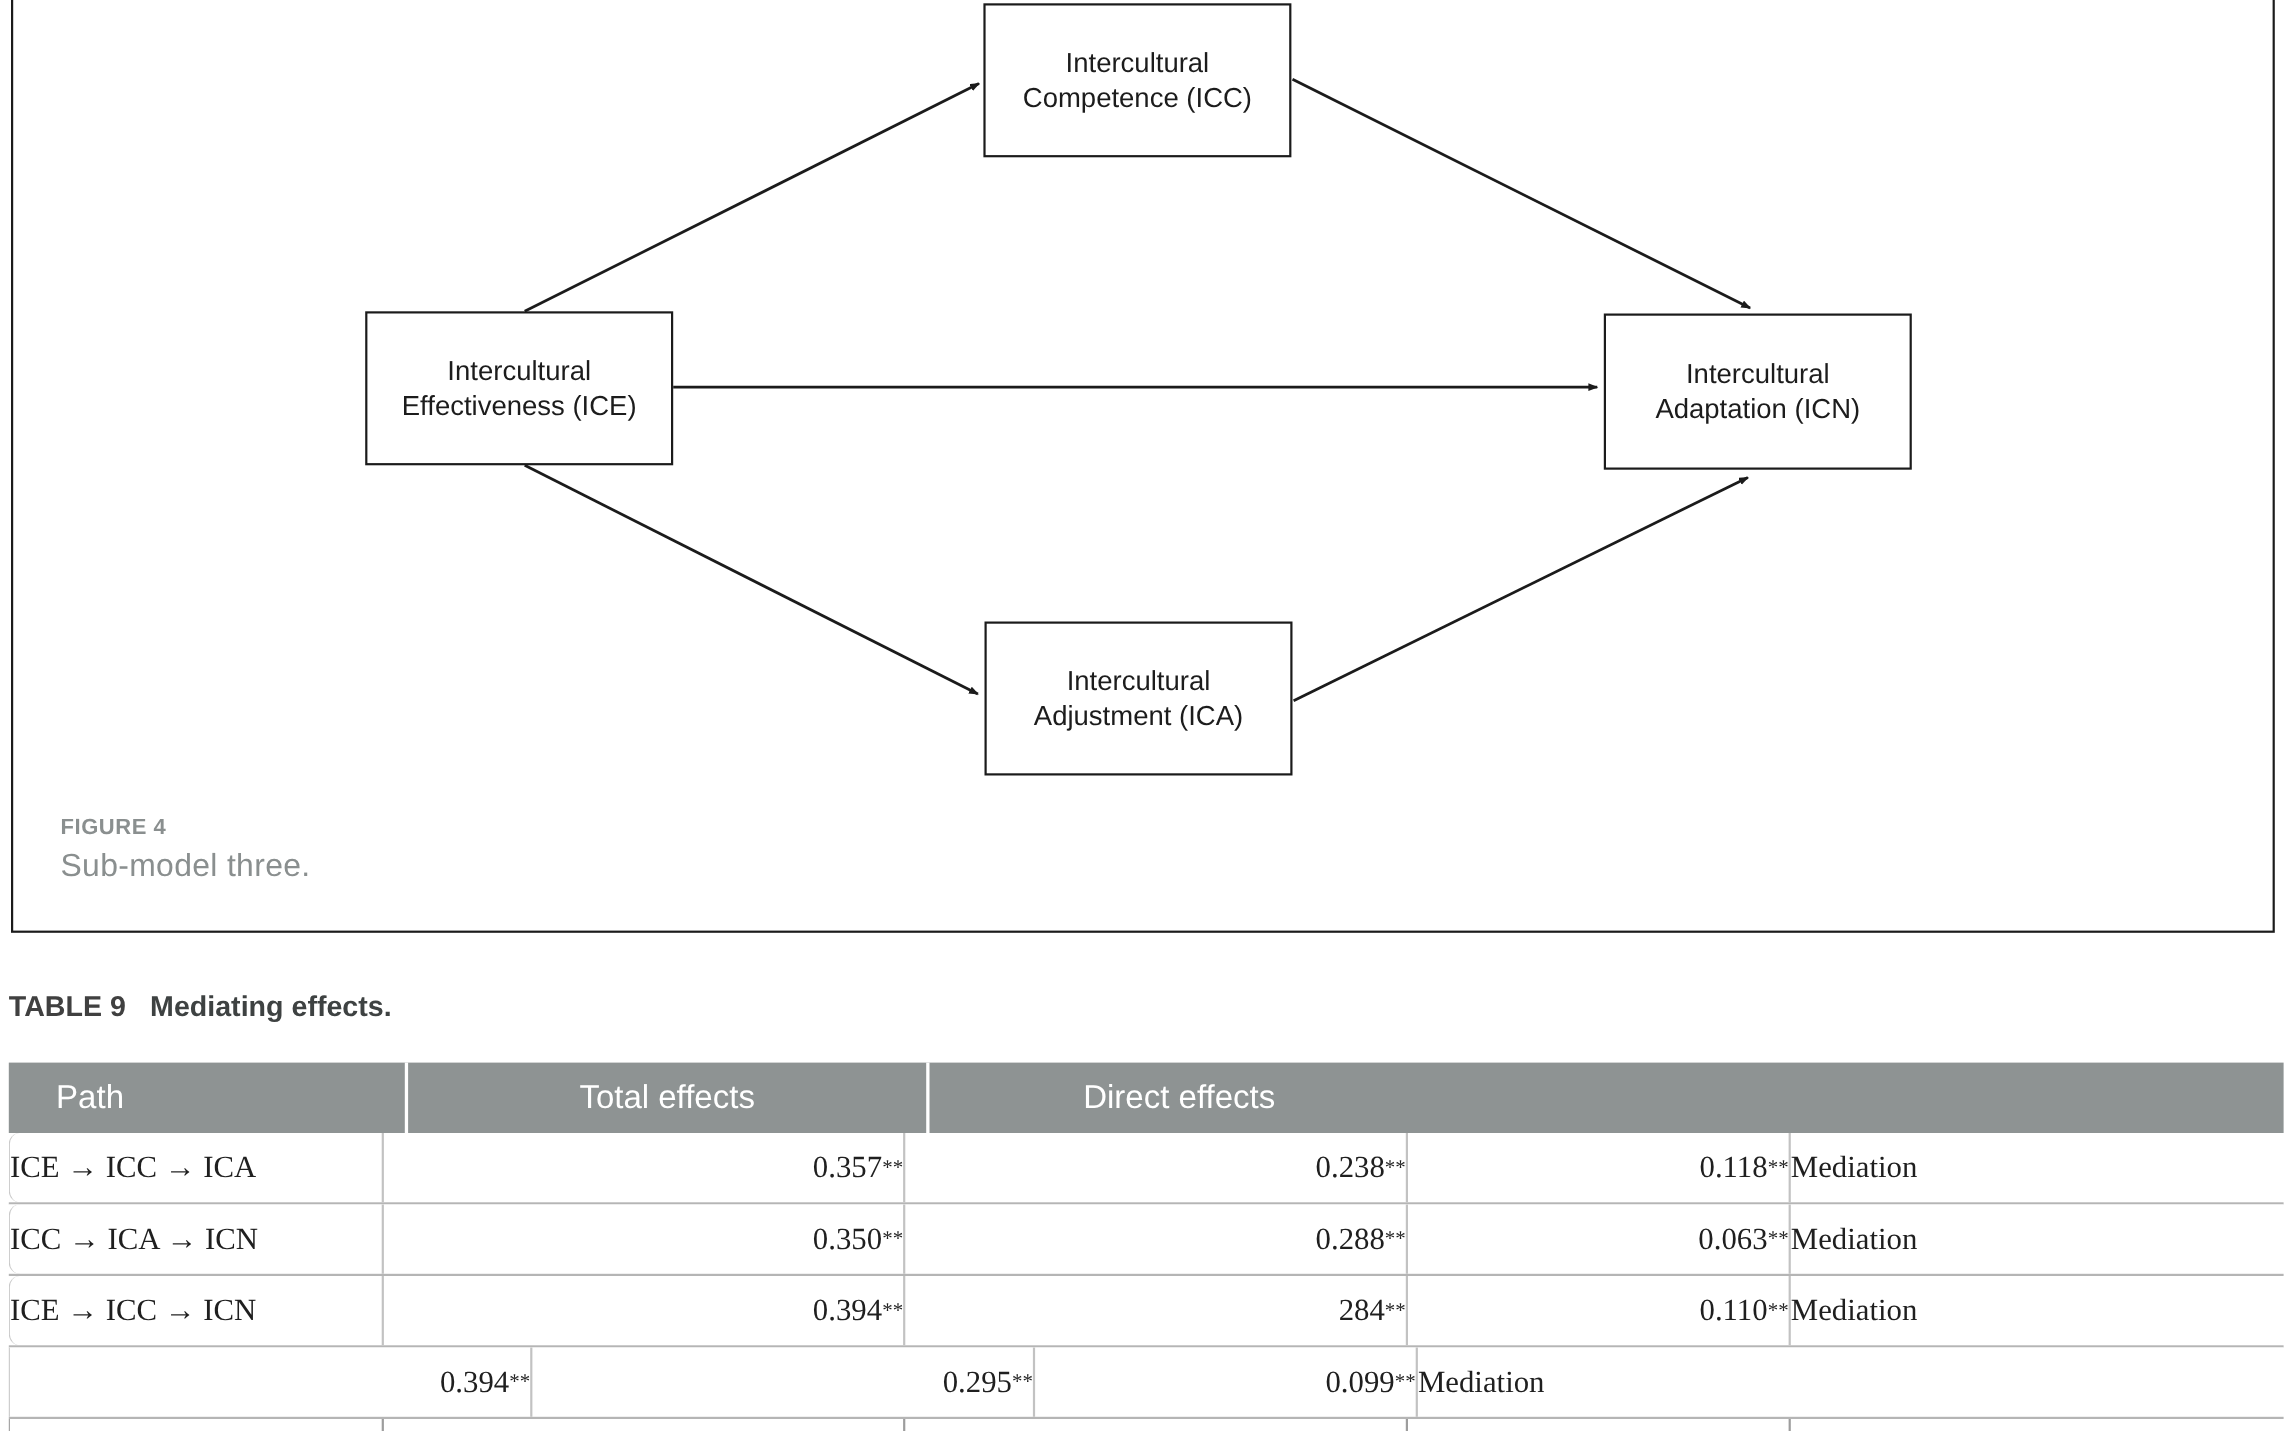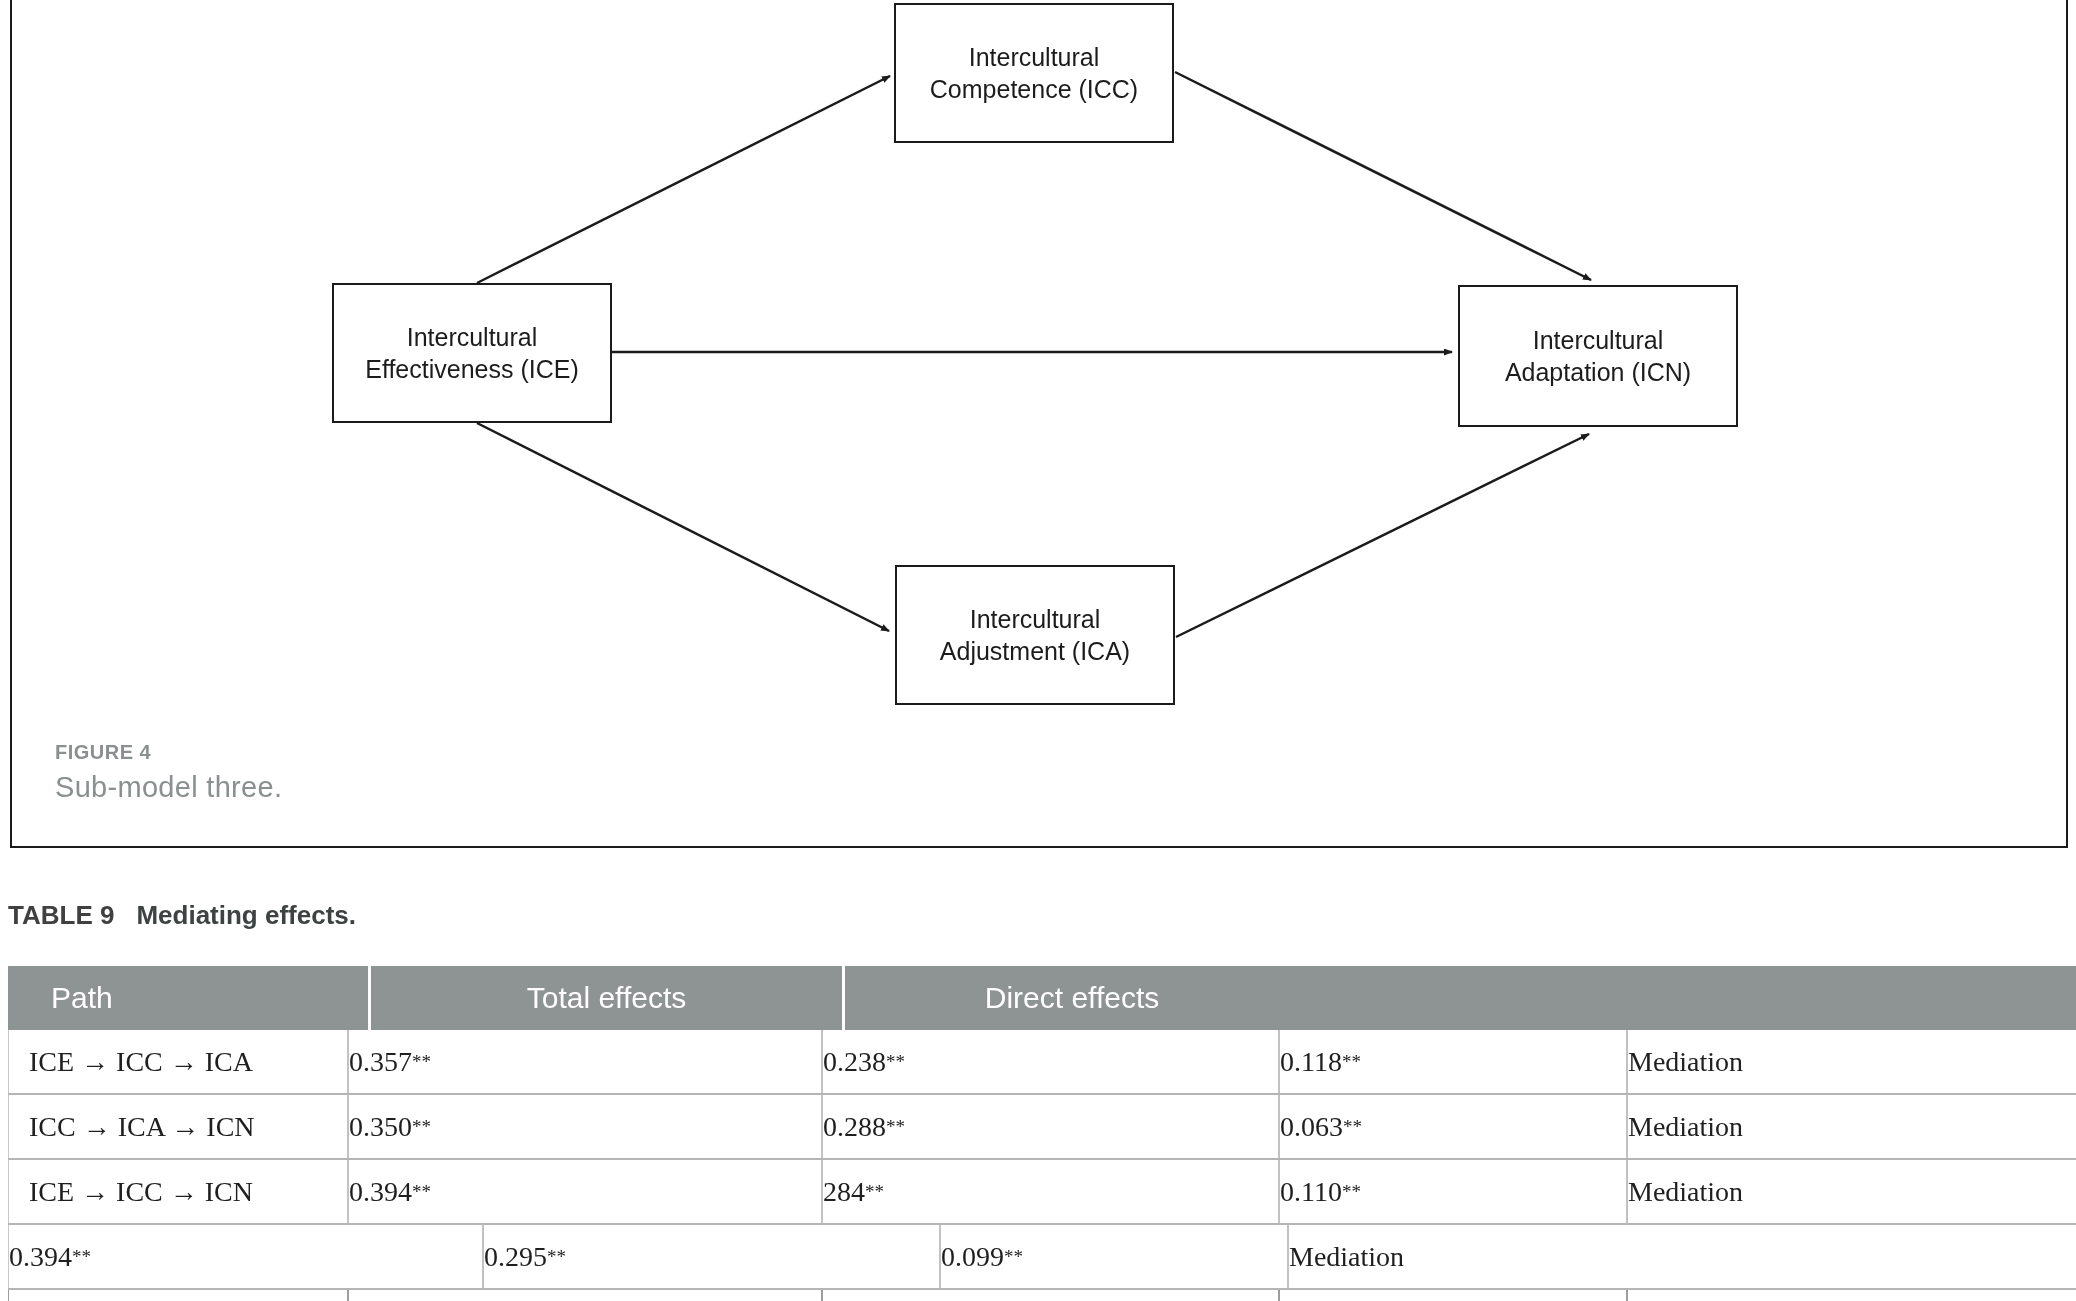--- a/index.html
+++ b/index.html
@@ -59,29 +59,29 @@
   }
   .tbl-head .cell:first-child{border-left:none;}
   .tbl-head .cell.c-path,.tbl-head .cell.c-status{
     justify-content:flex-start;padding-left:22px;
   }
   .tbl-body-row{
     height:65px;background:#ffffff;border-bottom:2px solid #b5b5b5;
   }
   .tbl-body-row:last-of-type{border-bottom:4px solid #a2a2a2;}
   .tbl-body-row .cell{
-    display:flex;align-items:center;justify-content:flex-start;
+    display:flex;align-items:center;justify-content:flex-end;
     font-family:"Liberation Serif",serif;font-size:28px;color:#1f1f1f;
     border-left:2px solid #c2c2c2;
   }
   .tbl-body-row .cell:first-child{border-left:1px solid #c9c9c9;}
   .tbl-body-row .cell.c-path,.tbl-body-row .cell.c-status{
     justify-content:flex-start;
   }
-  .tbl-body-row .cell.c-path{padding-left:20px;}
+  .tbl-body-row .cell.c-path{border-radius:10px;}
   .tbl-body-row .cell.c-status{}
   .c-path{width:339px;}
   .c-total{width:474px;}
   .c-direct{width:457px;}
   .c-indirect{width:348px;}
   .c-status{width:450px;}
   sup{font-size:0.68em;line-height:0;}
   .tbl-partial-row{height:11px;background:#ffffff;}
   .tbl-partial-row .cell{border-left:2px solid #9d9d9d;}
   .tbl-partial-row .cell:first-child{border-left:1px solid #9d9d9d;}

